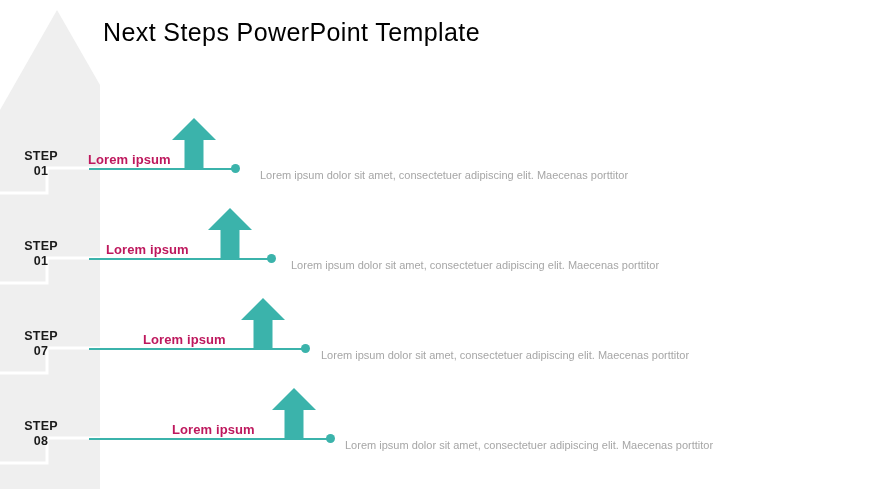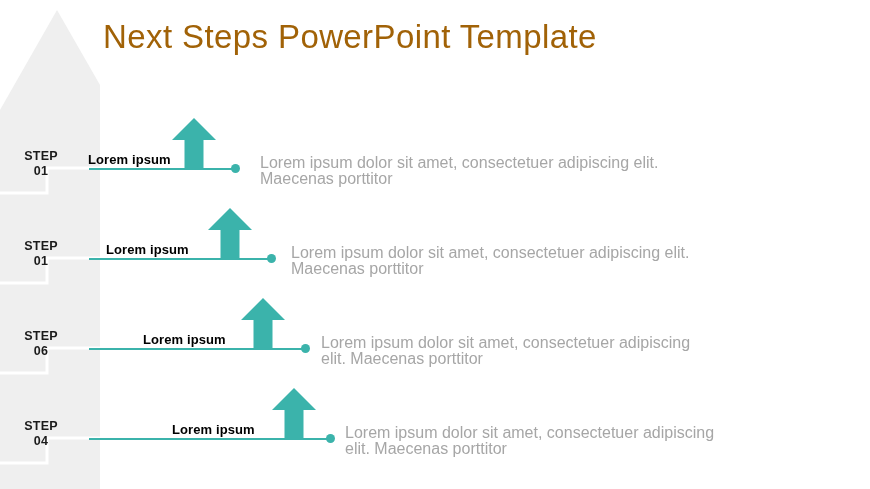--- a/index.html
+++ b/index.html
@@ -25,24 +25,24 @@
     top: 0;
     width: 870px;
     height: 489px;
   }
 
   
   #page-title {
     position: absolute;
     left: 103px;
     top: 18px;
-    font-size: 33px;
+    font-size: 25px;
     font-weight: 400;
     letter-spacing: 0.4px;
-    color: #a16207;
+    color: #000000;
     white-space: nowrap;
   }
 
   
   .step-row {
     position: absolute;
     left: 0;
     width: 796px;
     height: 80px;
   }
@@ -70,31 +70,32 @@
     width: 9px;
     height: 9px;
     border-radius: 50%;
     background: #3BB3AB;
   }
 
   .step-label {
     position: absolute;
     font-size: 13px;
     font-weight: bold;
-    color: #000000;
+    color: #be185d;
     white-space: nowrap;
     letter-spacing: 0.1px;
   }
 
   .step-desc {
     position: absolute;
-    font-size: 16px;
+    font-size: 11px;
     font-weight: 400;
     color: #a6a6a6;
     line-height: 16px;
+    margin-top: 12px;
   }
 
   .arrow-holder {
     position: absolute;
   }
 </style>
 </head>
 <body>
 
 <div id="slide">
@@ -145,39 +146,39 @@
     </svg>
 
     <div class="step-label" style="left:106px; top:24px;">Lorem ipsum</div>
 
     <div class="step-desc" style="left:291px; top:27px; width:470px;">Lorem ipsum dolor sit amet, consectetuer adipiscing elit. Maecenas porttitor</div>
   </div>
 
   <div class="step-row" style="top:308px;">
     <div class="step-number" style="left:10px; top:21px;">
       <span class="sn-word">STEP</span>
-      <span class="sn-digits">06</span>
+      <span class="sn-digits">07</span>
     </div>
 
     <div class="connector" style="left:89px; top:40px; width:216px;"></div>
     <div class="connector-dot" style="left:301px; top:36px;"></div>
 
     <svg class="arrow-holder" style="left:241px; top:-10px;" width="44" height="52" viewBox="0 0 44 52">
       <path d="M 22,0 L 44,22 L 31.5,22 L 31.5,52 L 12.5,52 L 12.5,22 L 0,22 Z" fill="#3BB3AB"></path>
     </svg>
 
     <div class="step-label" style="left:143px; top:24px;">Lorem ipsum</div>
 
     <div class="step-desc" style="left:321px; top:27px; width:375px;">Lorem ipsum dolor sit amet, consectetuer adipiscing elit. Maecenas porttitor</div>
   </div>
 
   <div class="step-row" style="top:398px;">
     <div class="step-number" style="left:10px; top:21px;">
       <span class="sn-word">STEP</span>
-      <span class="sn-digits">04</span>
+      <span class="sn-digits">08</span>
     </div>
 
     <div class="connector" style="left:89px; top:40px; width:241px;"></div>
     <div class="connector-dot" style="left:326px; top:36px;"></div>
 
     <svg class="arrow-holder" style="left:272px; top:-10px;" width="44" height="52" viewBox="0 0 44 52">
       <path d="M 22,0 L 44,22 L 31.5,22 L 31.5,52 L 12.5,52 L 12.5,22 L 0,22 Z" fill="#3BB3AB"></path>
     </svg>
 
     <div class="step-label" style="left:172px; top:24px;">Lorem ipsum</div>

